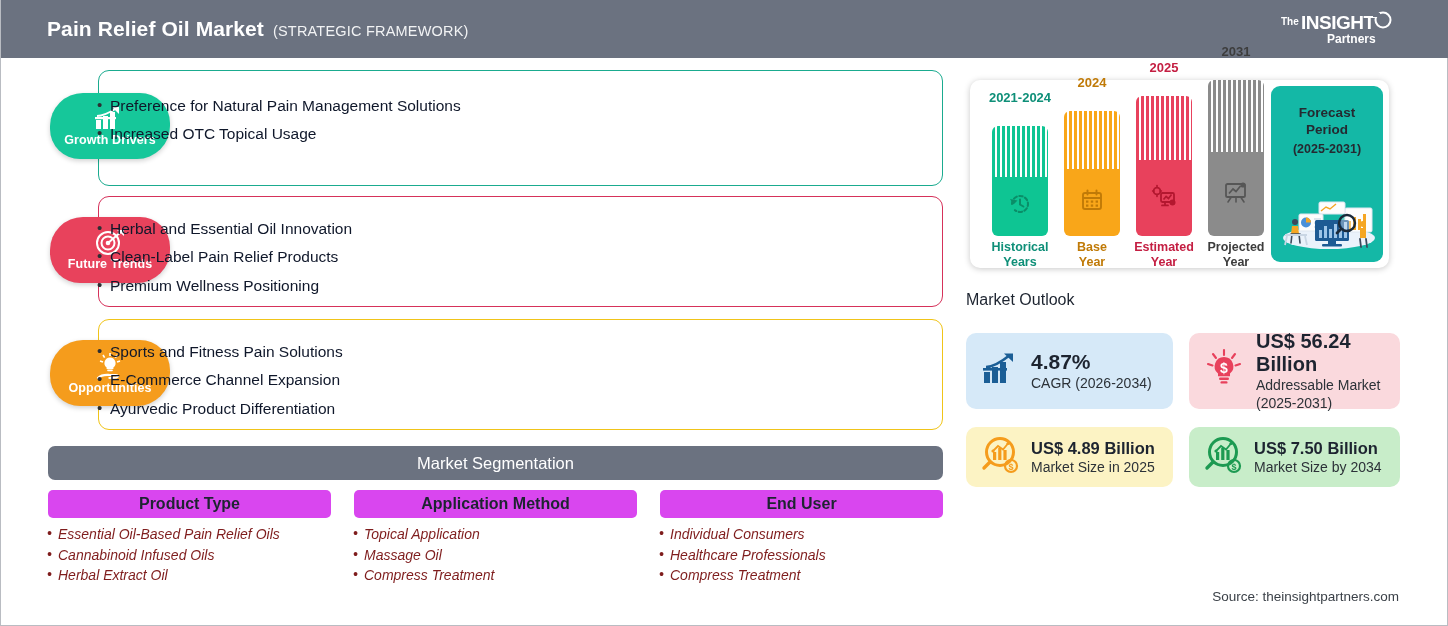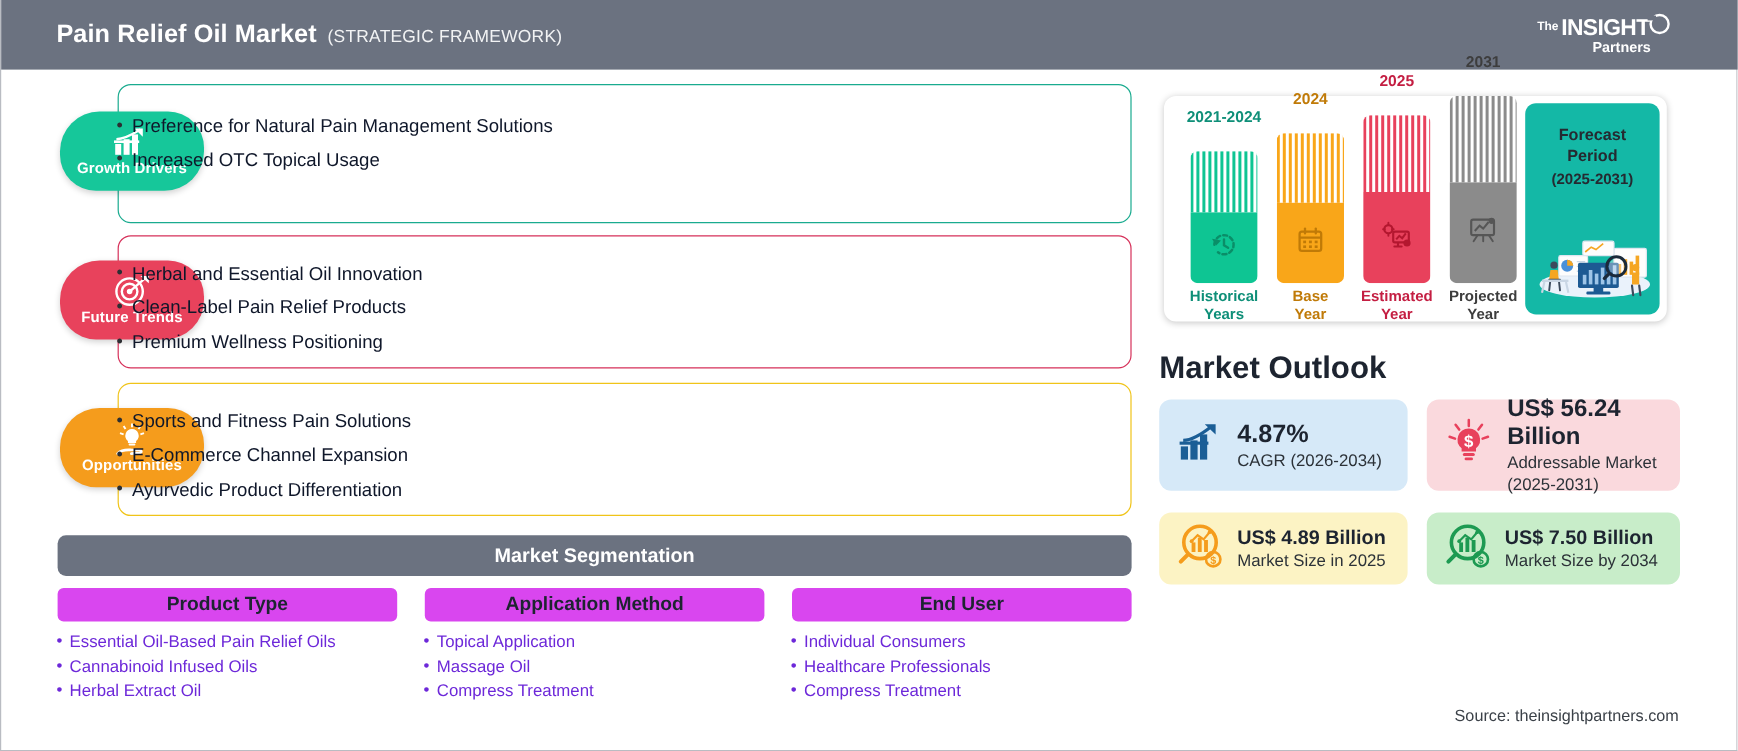--- a/index.html
+++ b/index.html
@@ -93,39 +93,39 @@
   .badge.opps    { left: 49px; top: 340px; background: #f59c1c;
                    border-radius: 33px 30px 33px 30px; }
 
   
   .seg-header {
     position: absolute; left: 47px; top: 446px;
     width: 895px; height: 34px;
     background: #6b7280;
     border-radius: 7px;
     display: flex; align-items: center; justify-content: center;
-    color: #fff; font-size: 16.5px; font-weight: bold;
+    color: #fff; font-size: 16.5px; font-weight: normal;
   }
   .seg-col-head {
     position: absolute; top: 490px; height: 28px;
     background: #d946ef; border-radius: 5px;
     display: flex; align-items: center; justify-content: center;
     color: #1d2430; font-size: 16px; font-weight: bold;
   }
   .seg-col-head.c0 { left: 47px;  width: 283px; }
   .seg-col-head.c1 { left: 353px; width: 283px; }
   .seg-col-head.c2 { left: 659px; width: 283px; }
 
   .seg-list { position: absolute; top: 524px; list-style: none; }
   .seg-list.c0 { left: 45px; }
   .seg-list.c1 { left: 351px; }
   .seg-list.c2 { left: 657px; }
   .seg-list li {
-    font-size: 14px; color: #6d28d9; line-height: 20.6px;
-    position: relative; padding-left: 12px; white-space: nowrap;
+    font-size: 14px; color: #7f1d1d; line-height: 20.6px;
+    position: relative; padding-left: 12px; white-space: nowrap; font-style: italic;
   }
   .seg-list li::before {
     content: "•"; position: absolute; left: 1px; top: -1px; font-size: 14px;
   }
 
   
   .timeline {
     position: absolute; left: 969px; top: 80px;
     width: 419px; height: 188px;
     background: #fff; border-radius: 10px;
@@ -165,21 +165,21 @@
     margin-top: 18px; text-align: center;
     font-size: 13.5px; font-weight: bold; color: #252a31; line-height: 17px;
   }
   .fc-sub {
     margin-top: 4px; font-size: 12.5px; color: #252a31; font-weight: bold;
   }
 
   
   .outlook-title {
     position: absolute; left: 965px; top: 291px;
-    font-size: 26px; font-weight: bold; color: #1d2430;
+    font-size: 16px; font-weight: normal; color: #1d2430;
   }
   .ocard {
     position: absolute; border-radius: 10px;
     display: flex; align-items: center; gap: 11px;
   }
   .ocard.cagr  { left: 965px;  top: 333px; width: 207px; height: 76px;
                  background: #d6e9f8; padding-left: 16px; }
   .ocard.addr  { left: 1188px; top: 333px; width: 211px; height: 76px;
                  background: #fad9dd; padding-left: 14px; }
   .ocard.size25{ left: 965px;  top: 427px; width: 207px; height: 60px;

